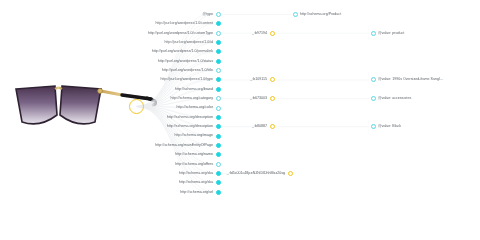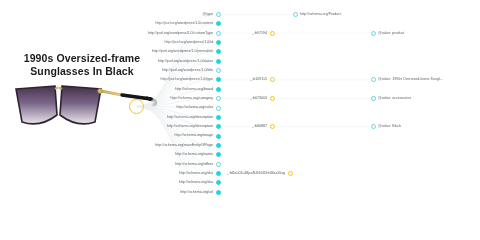--- a/index.html
+++ b/index.html
@@ -59,21 +59,20 @@
     box-sizing:border-box;
   }
 </style>
 </head>
 <body>
 
 <div id="stage">
 
   <div class="product-panel">
 
-    <div class="product-title">1990s Oversized-frame Sunglasses In Black</div>
 
     <svg class="product-image" viewBox="0 0 148 60">
       <defs>
         <linearGradient id="lensGrad" x1="0" y1="0" x2="0" y2="1">
           <stop offset="0%" stop-color="#4a3350"></stop>
           <stop offset="45%" stop-color="#7b6688"></stop>
           <stop offset="100%" stop-color="#e8e4ec"></stop>
         </linearGradient>
         <linearGradient id="lensGrad2" x1="0" y1="0" x2="0" y2="1">
           <stop offset="0%" stop-color="#453049"></stop>

